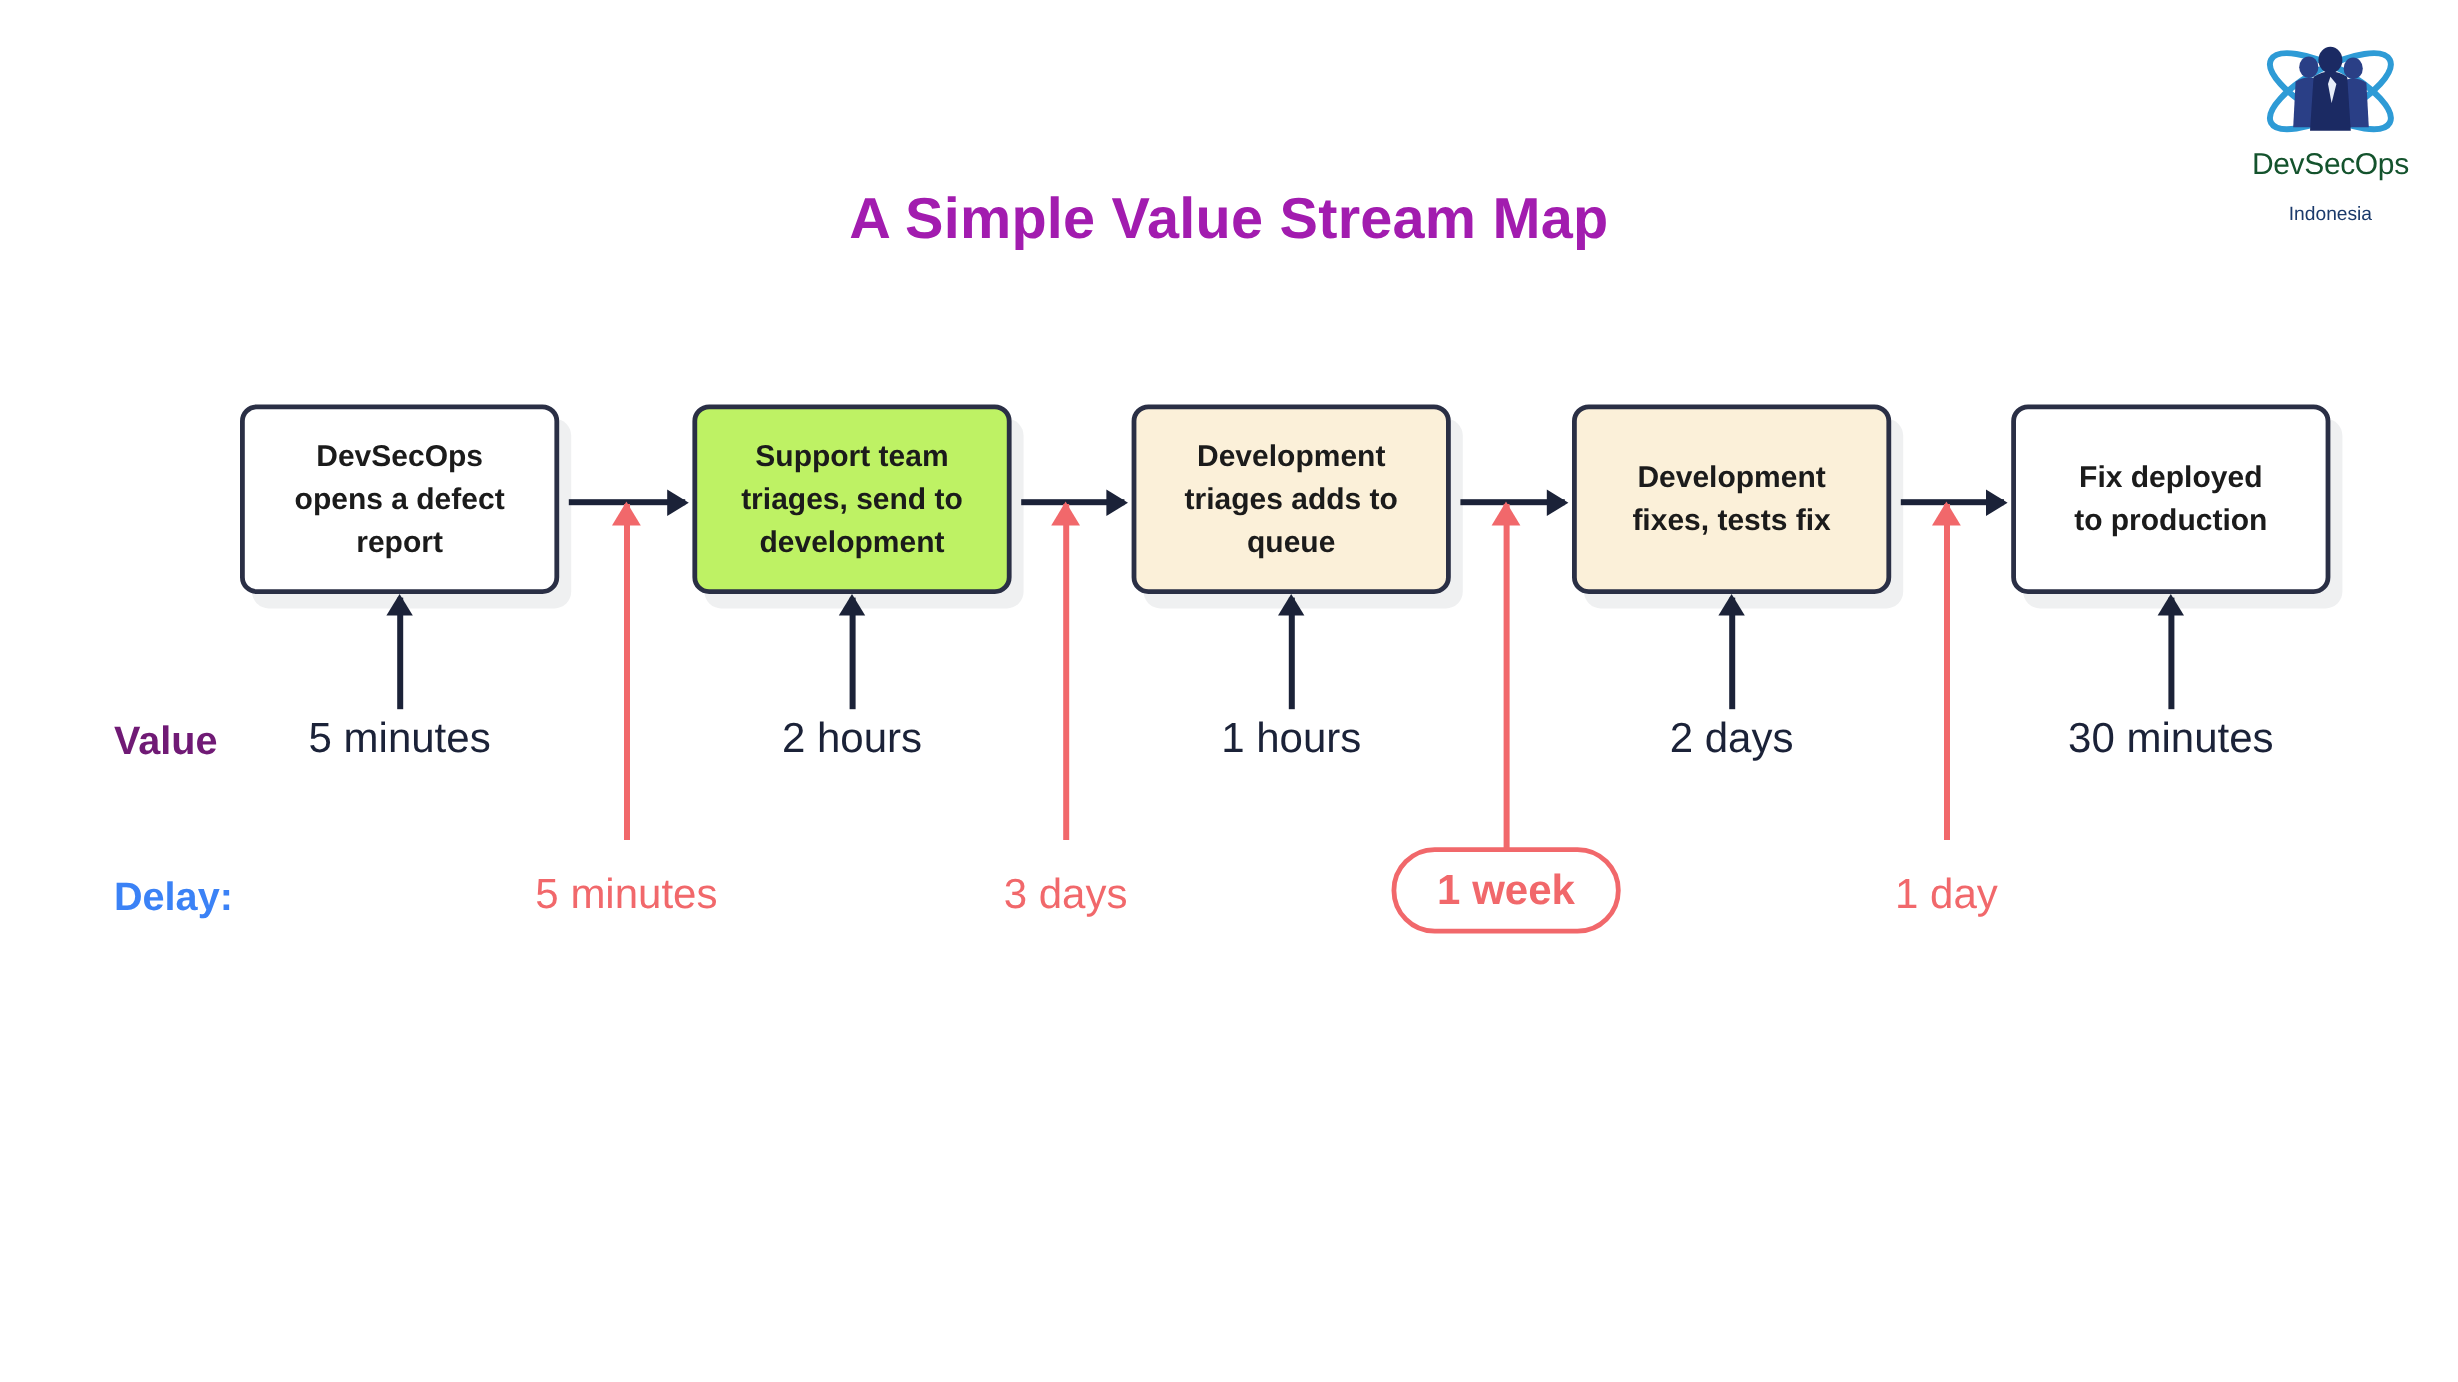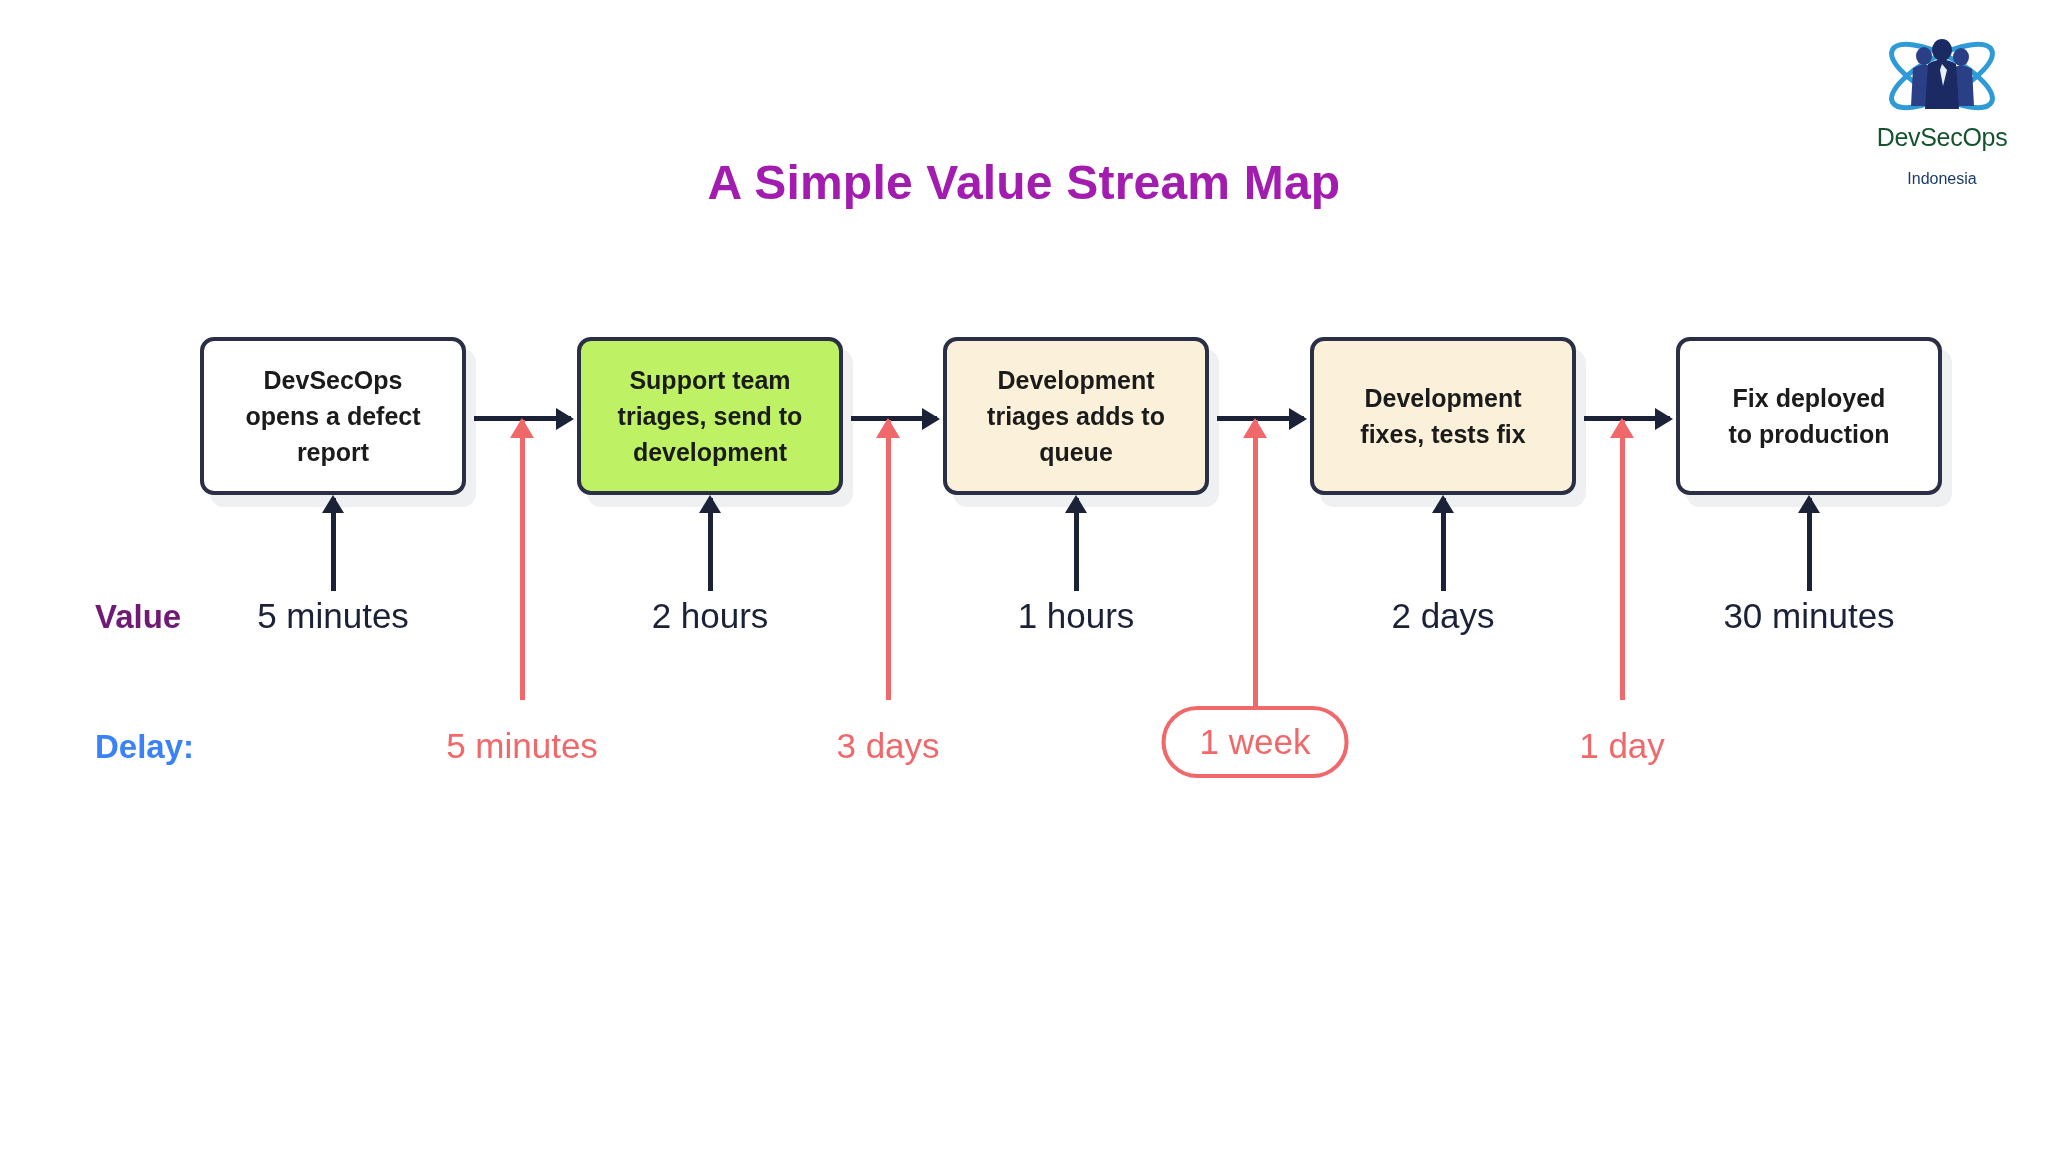--- a/index.html
+++ b/index.html
@@ -175,20 +175,21 @@
     text-align: center;
     transform: translateX(-50%);
     white-space: nowrap;
   }
   .delay-text.highlight {
     border: 4px solid #f1686b;
     border-radius: 40px;
     padding: 12px 34px;
     top: 706px;
     background: #ffffff;
+    font-weight: bold;
   }
 </style>
 </head>
 <body>
 
 <div id="stage">
 
   <div id="logo">
     <svg id="logo-mark" viewBox="0 0 140 92">
       <g fill="none" stroke="#2e9bd6" stroke-width="5">

